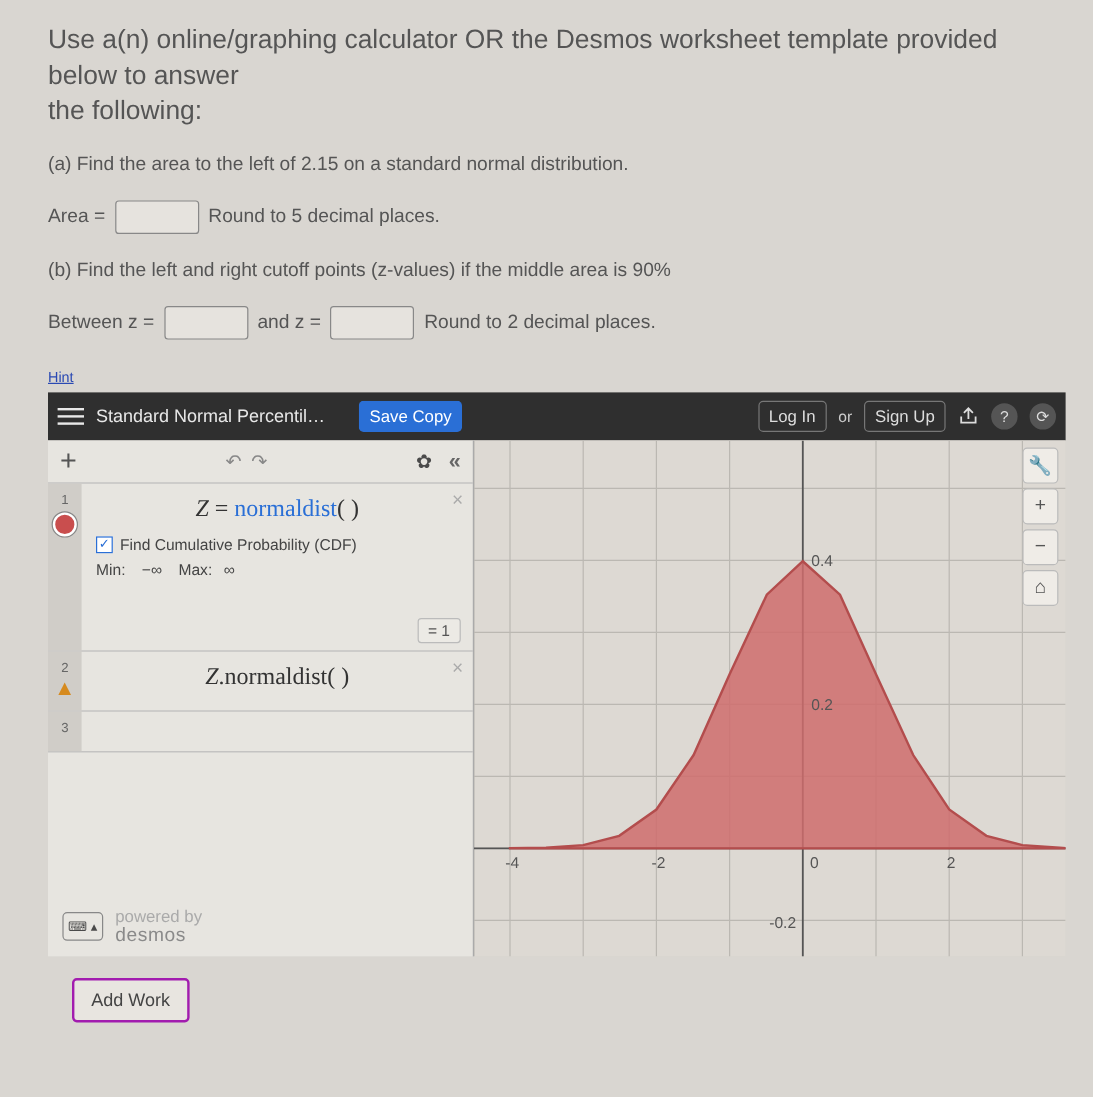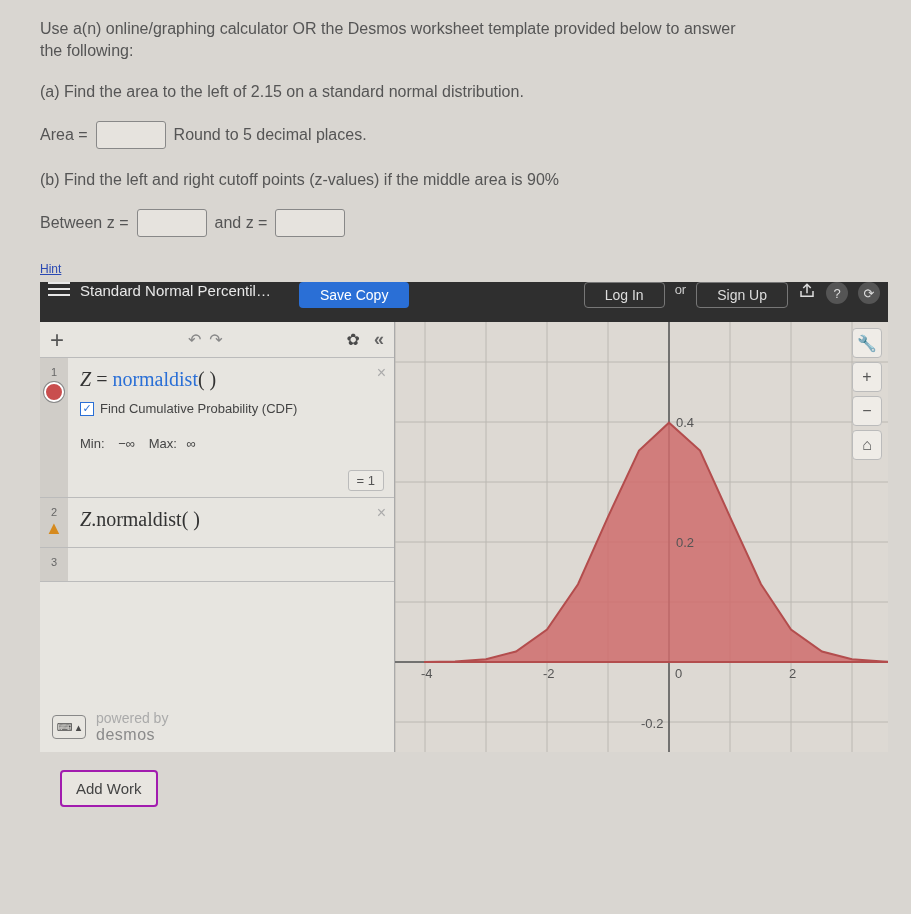--- a/index.html
+++ b/index.html
@@ -6,64 +6,64 @@
   body {
     width: 911px;
     height: 914px;
     background: #d9d6d1;
     font-family: Arial, Helvetica, sans-serif;
     color: #4a4a4a;
     padding: 18px 40px 0 40px;
     overflow: hidden;
     position: relative;
   }
-  .prompt { font-size: 16px; line-height: 1.35; margin-bottom: 22px; color:#555;}
+  .prompt { font-size: 22px; line-height: 1.35; margin-bottom: 22px; color:#555;}
   .partlabel { font-size: 16px; margin-bottom: 20px; color:#555;}
   .answer-line { font-size: 16px; display:flex; align-items:center; gap:8px; margin-bottom: 22px; color:#555;}
   .field {
     display:inline-block; width:70px; height:28px; background:#e6e3de;
     border:1px solid #888; border-radius:3px;
   }
   .hint { color:#2a49b3; text-decoration: underline; font-size:12px; margin-bottom:6px; display:inline-block;}
   
   .desmos {
     width: 848px; height: 470px; position: relative;
     background:#d5d2cd; 
   }
   .dtop {
-    height:40px; background:#2f2f2f; display:flex; align-items:flex-start;
+    height:40px; background:#2f2f2f; display:flex; align-items:center;
     padding:0 8px; gap:10px; color:#e8e8e8; font-size:15px;
   }
   .ham { width:22px; display:flex; flex-direction:column; gap:4px;}
   .ham span{height:2px;background:#e8e8e8;}
-  .btn { padding:4px 20px; border-radius:4px; font-size:14px; cursor:pointer; border:1px solid transparent;}
+  .btn { padding:4px 8px; border-radius:4px; font-size:14px; cursor:pointer; border:1px solid transparent;}
   .btn-blue{ background:#2a6fd6; color:#fff;}
   .btn-dark{ background:#2f2f2f; color:#ddd; border:1px solid #777;}
   .or{font-size:13px;color:#ccc;}
   .tico{width:22px;height:22px;border-radius:50%;background:#555;display:flex;align-items:center;justify-content:center;color:#ddd;font-size:13px;}
   .share-ico{width:18px;height:18px;}
   .dbody{display:flex; height:430px;}
   .leftpane{width:355px;background:#e7e5e0;border-right:1px solid #aaa;position:relative;}
   .tools{height:36px;display:flex;align-items:center;justify-content:space-between;padding:0 10px;border-bottom:1px solid #bbb;}
   .plus{font-size:24px;color:#555;font-weight:300;}
   .undoset{display:flex;gap:8px;align-items:center;color:#888;}
   .gear{font-size:16px;}
   .collapse{font-size:18px;font-weight:bold;color:#666;}
   .row{display:flex;border-bottom:1px solid #bbb;}
   .rownum{width:28px;background:#d0cdc8;display:flex;flex-direction:column;align-items:center;padding-top:8px;font-size:11px;color:#666;position:relative;}
   .rownum .circ{width:20px;height:20px;border-radius:50%;margin-top:4px;}
   .c-red{background:#c94e4e;border:2px solid #fff;box-shadow:0 0 0 1px #888;}
   .c-warn{color:#d68a1e;font-size:18px;}
   .rowbody{flex:1;padding:10px 12px;position:relative;font-family:'Times New Roman',serif;}
-  .expr{font-size:20px;color:#333;}
+  .expr{font-size:20px;color:#333;text-align:center;}
   .fn{color:#2a6fd6;}
   .sub{font-size:12px;color:#666;margin-top:4px;font-family:Arial;}
   .cdfline{font-size:13px;color:#444;margin-top:10px;display:flex;align-items:center;gap:6px;font-family:Arial;}
   .chk{width:14px;height:14px;border:1.5px solid #2a6fd6;display:inline-flex;align-items:center;justify-content:center;color:#2a6fd6;font-size:11px;background:#fff;}
-  .minmax{font-size:13px;color:#444;margin-top:20px;font-family:Arial;}
+  .minmax{font-size:13px;color:#444;margin-top:6px;font-family:Arial;}
   .resultbox{position:absolute;right:10px;bottom:6px;background:#eceae5;border:1px solid #bbb;border-radius:3px;padding:2px 8px;font-size:13px;color:#555;font-family:Arial;}
   .rowx{position:absolute;right:8px;top:6px;color:#aaa;font-size:16px;cursor:pointer;font-family:Arial;}
   .leftfoot{position:absolute;bottom:8px;left:12px;display:flex;align-items:center;gap:10px;}
   .kbd{width:34px;height:24px;border:1px solid #888;border-radius:4px;background:#e8e6e1;display:flex;align-items:center;justify-content:center;font-size:11px;}
   .dsmlogo{font-size:16px;color:#8a8a8a;letter-spacing:0.5px;}
   .pwby{font-size:14px;color:#aaa;}
   
   .graphpane{flex:1;position:relative;background:#ddd9d3;}
   .graphpane svg{position:absolute;inset:0;}
   .zoomcol{position:absolute;right:6px;top:6px;width:30px;display:flex;flex-direction:column;gap:4px;}
@@ -92,20 +92,21 @@
   <span>Round to 5 decimal places.</span>
 </div>
 
 <div class="partlabel">(b) Find the left and right cutoff points (z-values) if the middle area is 90%</div>
 
 <div class="answer-line">
   <span>Between z =</span>
   <span class="field"></span>
   <span>and z =</span>
   <span class="field"></span>
+  <span>Round to 2 decimal places.</span>
 </div>
 
 <a class="hint">Hint</a>
 
 <div class="desmos">
   <div class="dtop">
     <div class="ham">
         <span></span>
         <span></span>
         <span></span>

